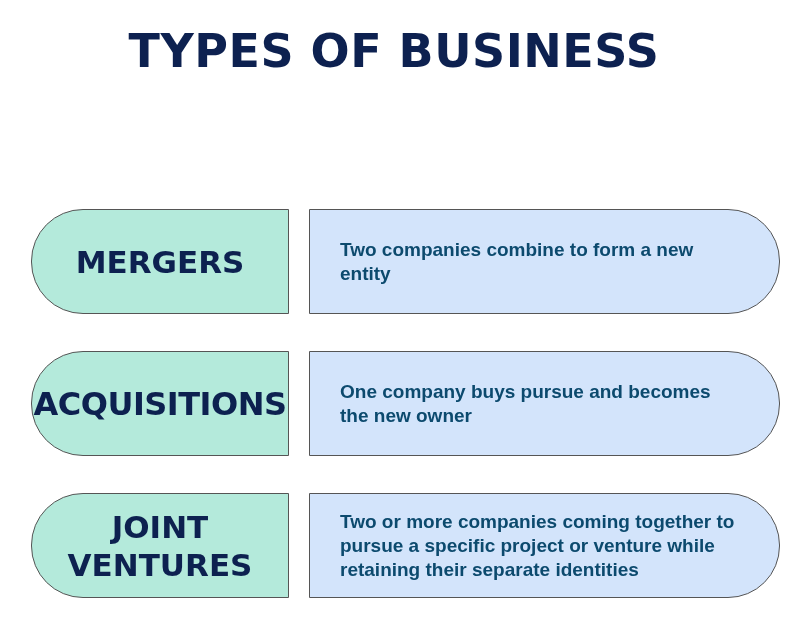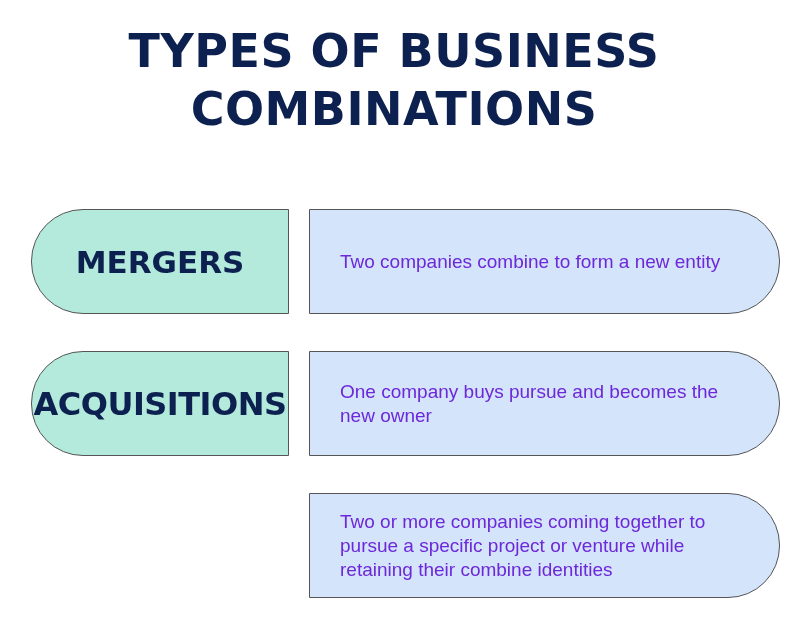--- a/index.html
+++ b/index.html
@@ -12,28 +12,27 @@
   .left { position:absolute; left:31px; top:0; width:258px; height:105px;
           background:#b4eadb; border:1.5px solid #555; box-sizing:border-box;
           border-radius:52px 0 0 52px; display:flex; align-items:center; justify-content:center;
           text-align:center; }
   .left span { font-family:"DejaVu Sans", sans-serif; font-weight:bold; color:#0d2150;
                font-size:31px; line-height:38px; }
   .left.small span { font-size:32px; letter-spacing:-0.5px; }
   .right { position:absolute; left:309px; top:0; width:471px; height:105px;
            background:#d3e4fb; border:1.5px solid #555; box-sizing:border-box;
            border-radius:0 52px 52px 0; display:flex; align-items:center; padding-left:30px; padding-right:40px; }
-  .right span { color:#6d28d9; font-size:19px; line-height:24px; }
+  .right span { color:#0c4a6e; font-size:19px; line-height:24px;font-weight:bold; }
 </style>
 </head>
 <body>
 
 <div class="title">
   <div>TYPES OF BUSINESS</div>
-  <div>COMBINATIONS</div>
 </div>
 
 <div class="row" style="top:202px;">
   <div class="left">
     <span>MERGERS</span>
   </div>
   <div class="right">
     <span>Two companies combine to form a new entity</span>
   </div>
 </div>
@@ -41,16 +40,22 @@
 <div class="row" style="top:344px;">
   <div class="left small">
     <span>ACQUISITIONS</span>
   </div>
   <div class="right">
     <span>One company buys pursue and becomes the new owner</span>
   </div>
 </div>
 
 <div class="row" style="top:486px;">
+  <div class="left">
+    <span>
+      <div>JOINT</div>
+      <div>VENTURES</div>
+    </span>
+  </div>
   <div class="right">
-    <span>Two or more companies coming together to pursue a specific project or venture while retaining their combine identities</span>
+    <span>Two or more companies coming together to pursue a specific project or venture while retaining their separate identities</span>
   </div>
 </div>
 
 </body></html>

